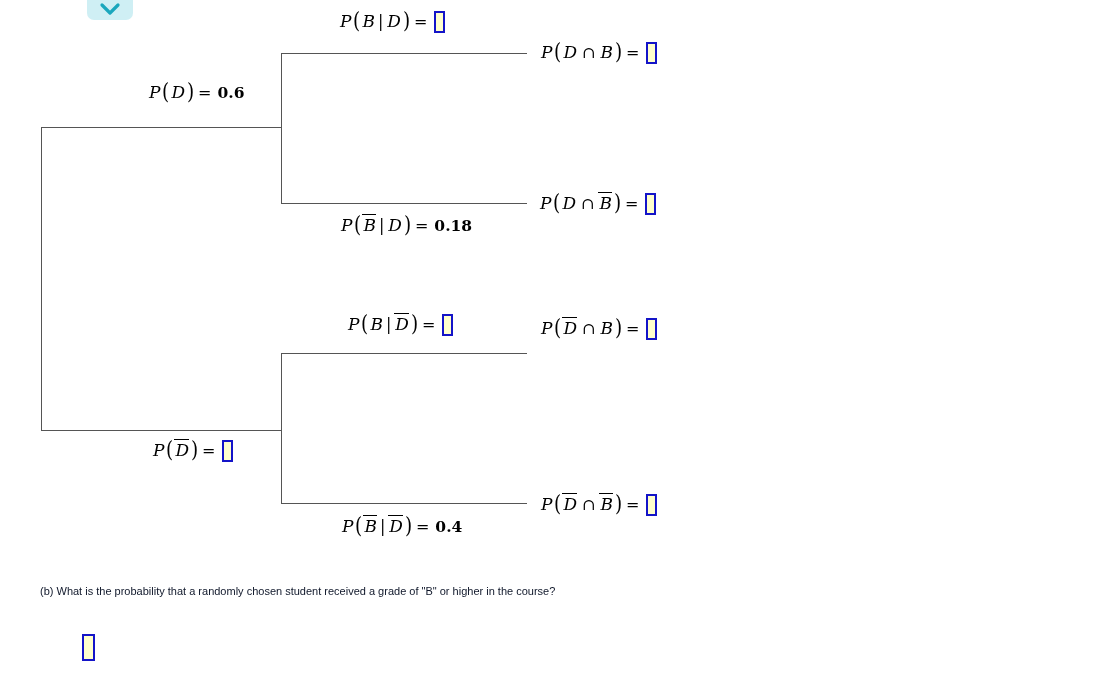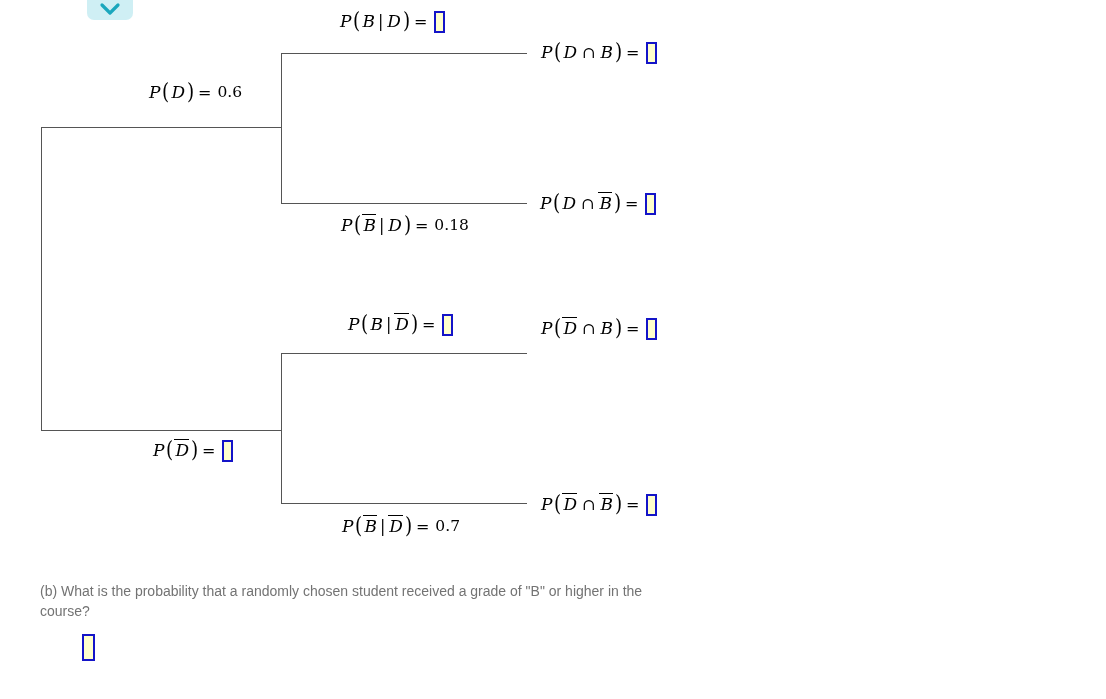--- a/index.html
+++ b/index.html
@@ -66,20 +66,21 @@
     font-size: 23px;
     transform: scaleX(.8);
     padding: 0;
     position: relative;
     top: -1px;
   }
   .num {
     font-style: normal;
     font-size: 15.5px;
     padding-left: 2px;
+    font-weight: bold;
   }
   .eq { font-style: normal; padding: 0 4px 0 3px; }
   .bar {                      
     position: relative;
     font-style: italic;
     font-size: 17px;
     padding: 0 1px;
   }
   .bar::before {
     content: "";
@@ -112,23 +113,23 @@
     cursor: text;
   }
 
   
   .question {
     position: absolute;
     left: 40px;
     top: 581px;
     width: 612px;
     font-family: "Liberation Sans", sans-serif;
-    font-size: 14px;
+    font-size: 11px;
     line-height: 20px;
-    color: #737373;
+    color: #0f172a;
   }
 </style>
 </head>
 <body>
 
 <button class="chevron-btn">
   <span>
     <svg width="22" height="14" viewBox="0 0 22 14" aria-hidden="true">
       <path d="M3 3 L11 11 L19 3" fill="none" stroke="#1aa7bd" stroke-width="3.2" stroke-linecap="round" stroke-linejoin="round"></path>
     </svg>
@@ -204,21 +205,21 @@
 </div>
 
 <div class="mathlabel" style="left:341px; top:515px;">
   <span class="mi">P</span>
     <span class="paren">(</span>
     <span class="bar">B</span>
     <span class="cond">|</span>
     <span class="bar">D</span>
     <span class="paren">)</span>
     <span class="eq">=</span>
-    <span class="num">0.7</span>
+    <span class="num">0.4</span>
 </div>
 
 <div class="mathlabel" style="left:540px; top:41px;">
   <span class="mi">P</span>
     <span class="paren">(</span>
     <span class="mi">D</span>
     <span class="cap">∩</span>
     <span class="mi">B</span>
     <span class="paren">)</span>
     <span class="eq">=</span>

